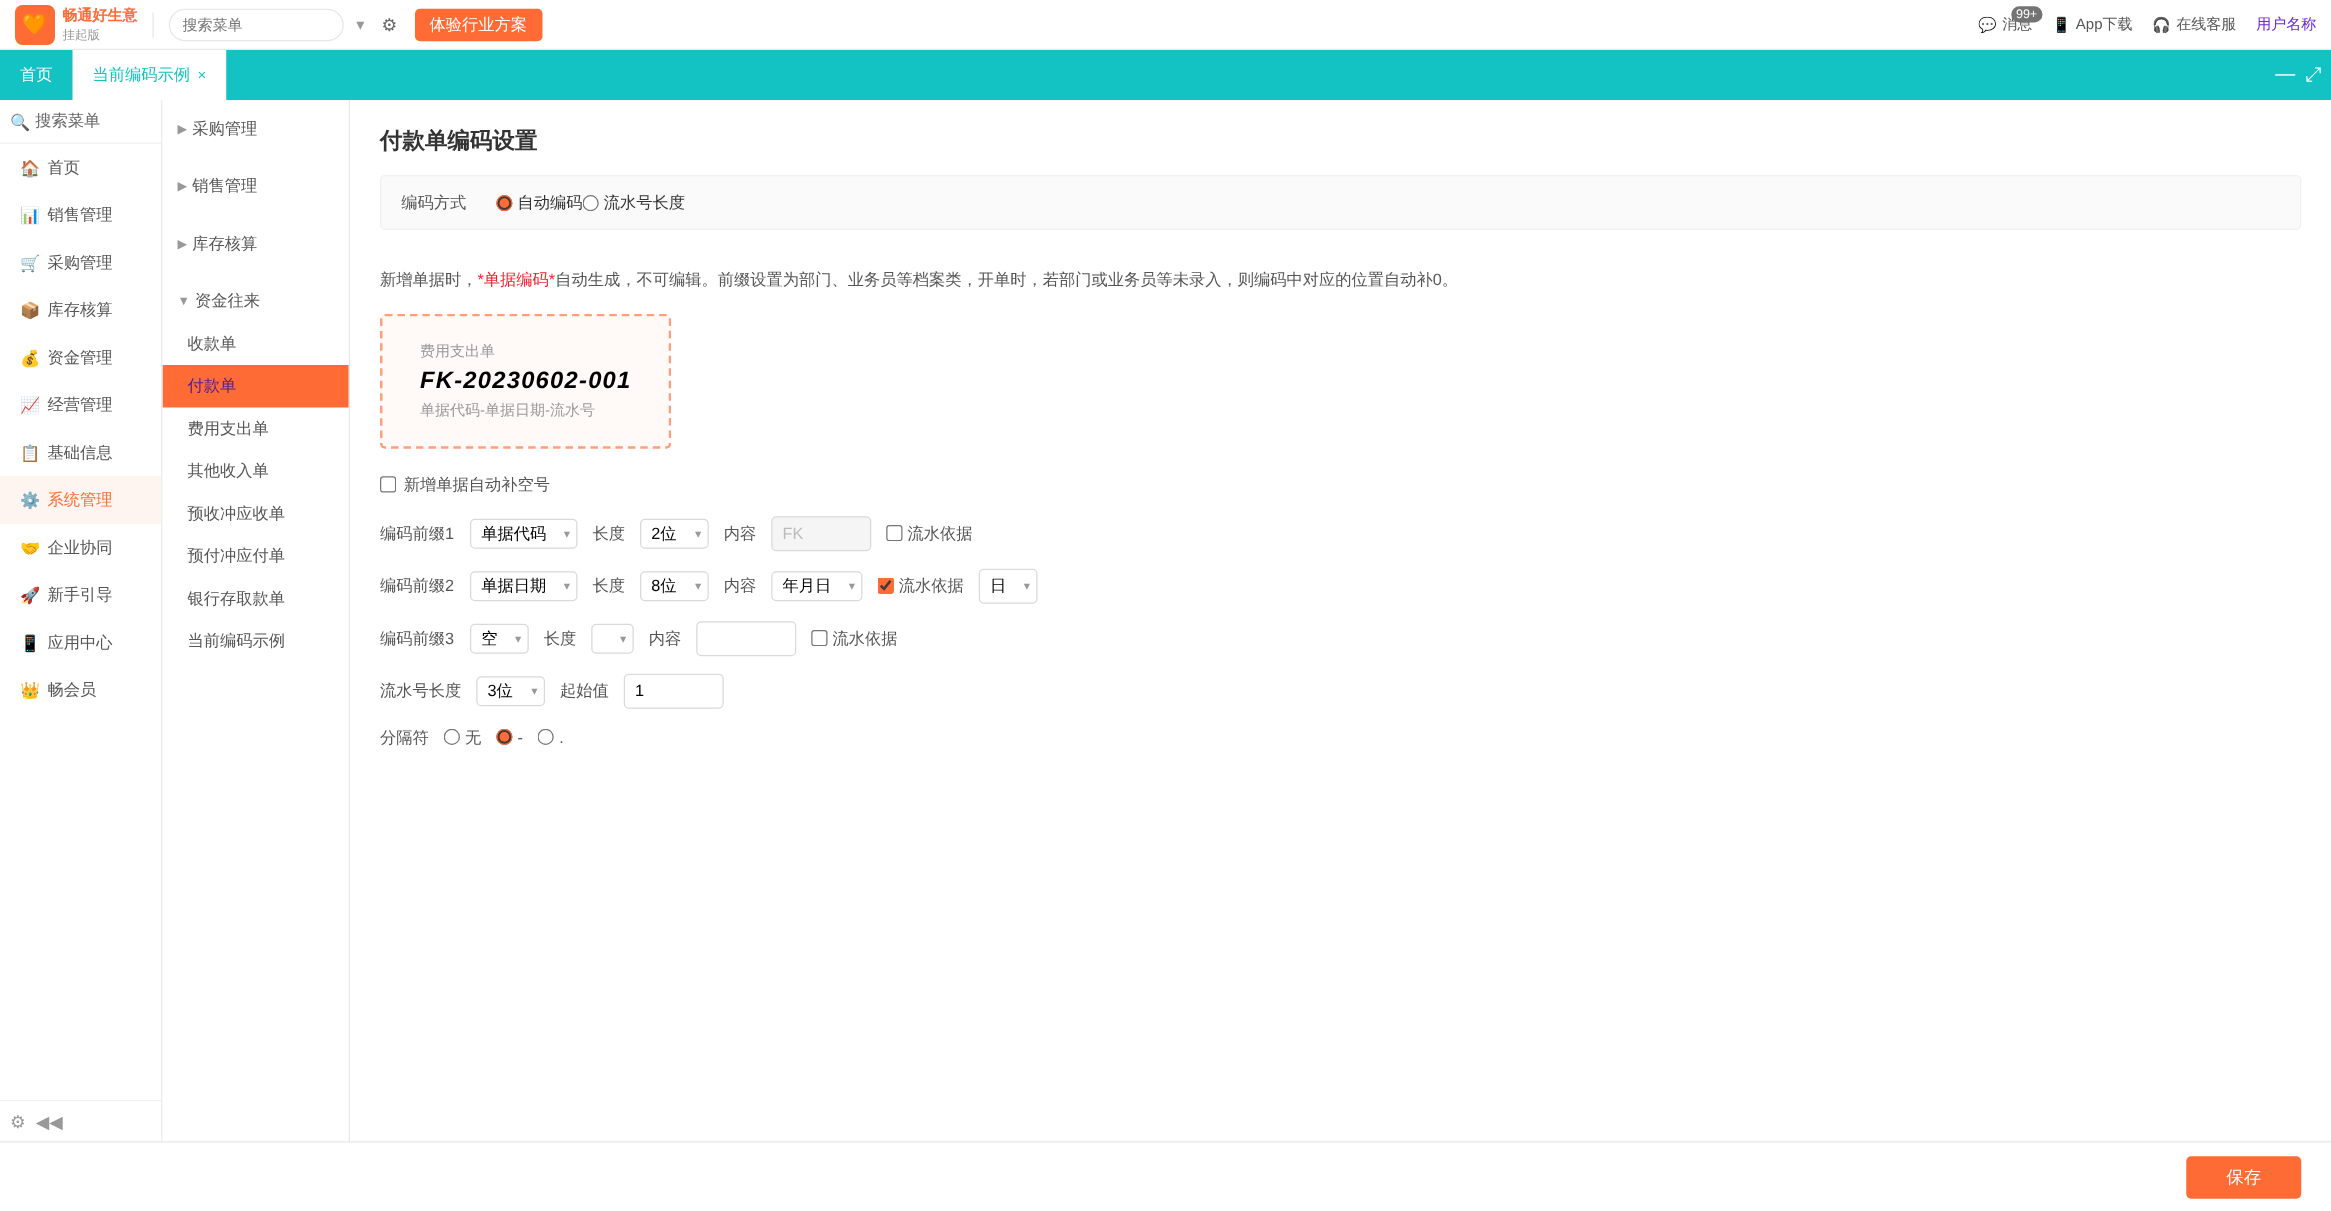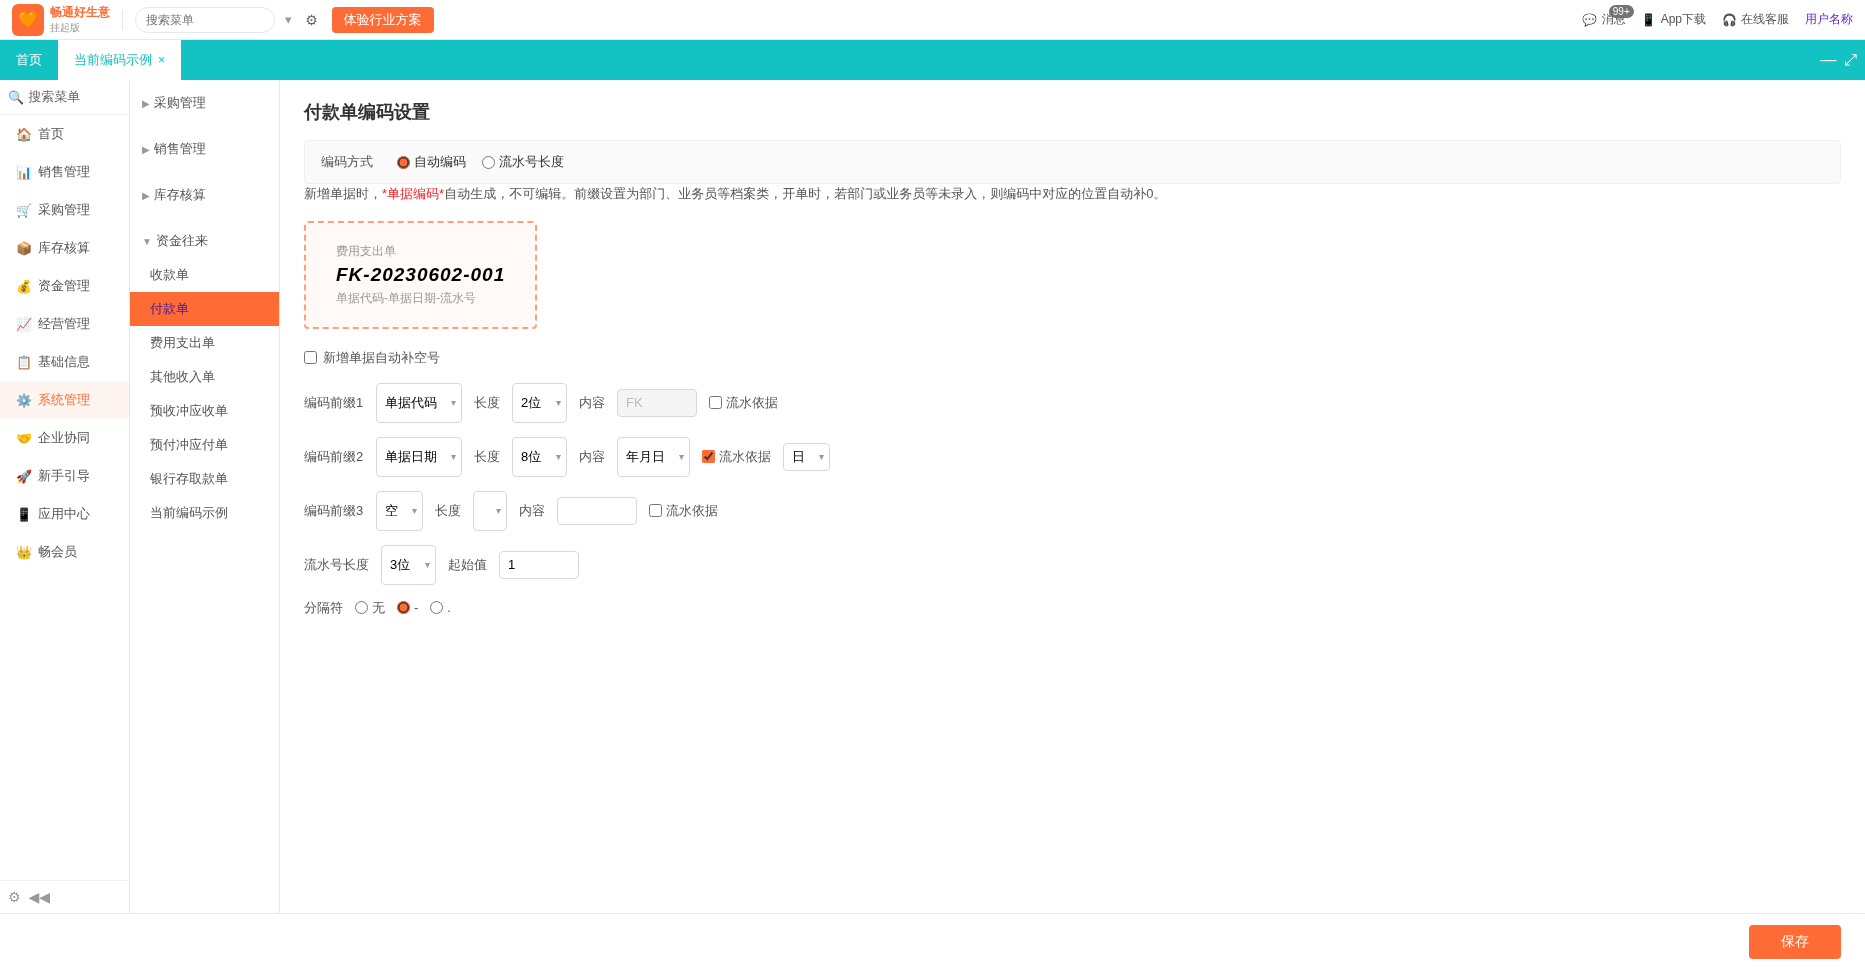--- a/index.html
+++ b/index.html
@@ -51,22 +51,22 @@
     .submenu-item { padding: 8px 20px; font-size: 13px; color: #555; cursor: pointer; }
     .submenu-item.active { color: #4c1d95; background: #ff6b35; }
 
     
     .content { flex: 1; overflow-y: auto; background: #fff; padding: 20px 24px; }
 
     
     .page-title { font-size: 18px; font-weight: bold; color: #333; margin-bottom: 16px; }
 
     
-    .section-card { background: #fafafa; border: 1px solid #f0f0f0; border-radius: 4px; padding: 12px 16px; margin-bottom: 0; display: flex; align-items: center; gap: 20px; }
-    .radio-group { display: flex; align-items: center; gap: 16px; }
+    .section-card { background: #fafafa; border: 1px solid #f0f0f0; border-radius: 4px; padding: 12px 16px; margin-bottom: 30px; display: flex; align-items: center; gap: 20px; }
+    .radio-group { display: flex; align-items: center; }
     .radio-label { font-size: 13px; color: #555; margin-right: 4px; }
     .radio-item { display: flex; align-items: center; gap: 4px; cursor: pointer; font-size: 13px; color: #333; }
     .radio-item input[type=radio] { accent-color: #ff6b35; }
 
     
     .info-text { font-size: 13px; color: #555; margin-bottom: 16px; line-height: 1.6; }
     .info-text span { color: #f5222d; }
 
     
     .code-preview { border: 2px dashed #ffa07a; border-radius: 4px; padding: 20px 30px; display: inline-block; margin-bottom: 20px; background: #fff9f7; }
@@ -75,21 +75,21 @@
     .code-desc { font-size: 12px; color: #999; margin-top: 4px; }
 
     
     .checkbox-row { display: flex; align-items: center; gap: 6px; margin-bottom: 16px; font-size: 13px; color: #555; }
     .checkbox-row input[type=checkbox] { accent-color: #ff6b35; }
 
     
     .form-row { display: flex; align-items: center; gap: 12px; margin-bottom: 14px; flex-wrap: nowrap; }
     .form-label { font-size: 13px; color: #555; white-space: nowrap; min-width: 60px; }
     .form-select-wrapper { position: relative; display: inline-flex; align-items: center; }
-    .form-select-wrapper select { appearance: none; height: 40px; border: 1px solid #d9d9d9; border-radius: 4px; padding: 0 24px 0 8px; font-size: 13px; outline: none; background: #fff; cursor: pointer; }
+    .form-select-wrapper select { appearance: none; height: 24px; border: 1px solid #d9d9d9; border-radius: 4px; padding: 0 24px 0 8px; font-size: 13px; outline: none; background: #fff; cursor: pointer; }
     .form-select-wrapper::after { content: '▾'; position: absolute; right: 6px; color: #999; pointer-events: none; font-size: 10px; }
     .form-input { height: 28px; border: 1px solid #d9d9d9; border-radius: 4px; padding: 0 8px; font-size: 13px; outline: none; background: #fff; width: 80px; }
     .form-input.readonly { background: #f5f5f5; color: #bbb; }
     .form-input.content-input { width: 80px; }
     .length-label { font-size: 13px; color: #555; white-space: nowrap; }
     .content-label { font-size: 13px; color: #555; white-space: nowrap; }
 
     
     .form-checkbox { display: flex; align-items: center; gap: 4px; font-size: 13px; color: #555; }
     .form-checkbox input[type=checkbox] { accent-color: #ff6b35; }

